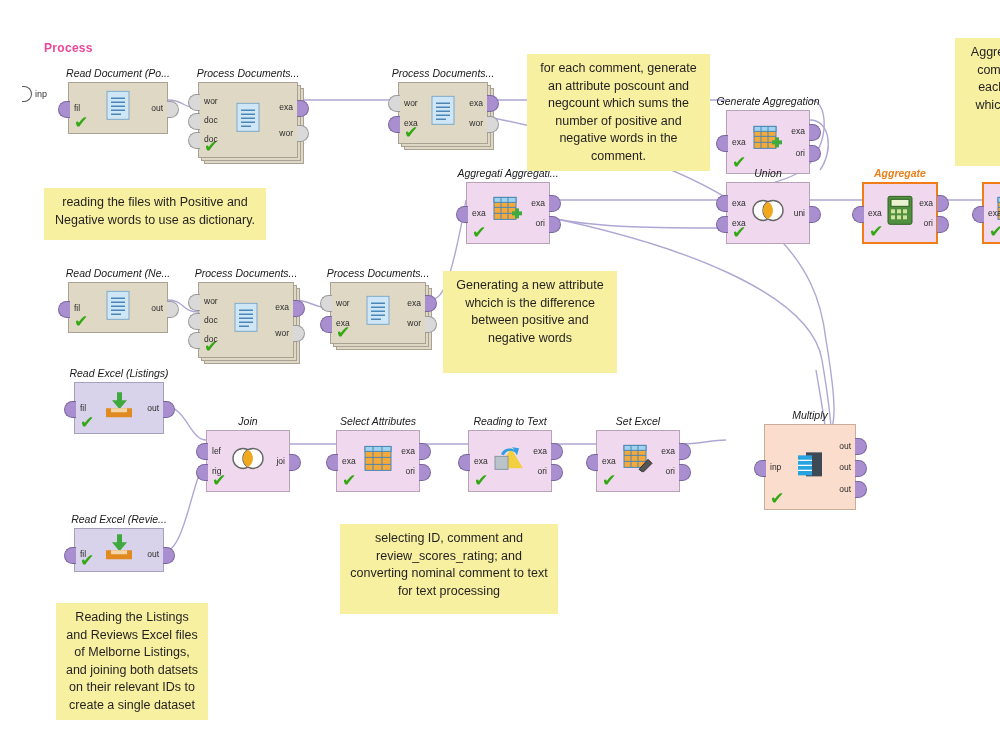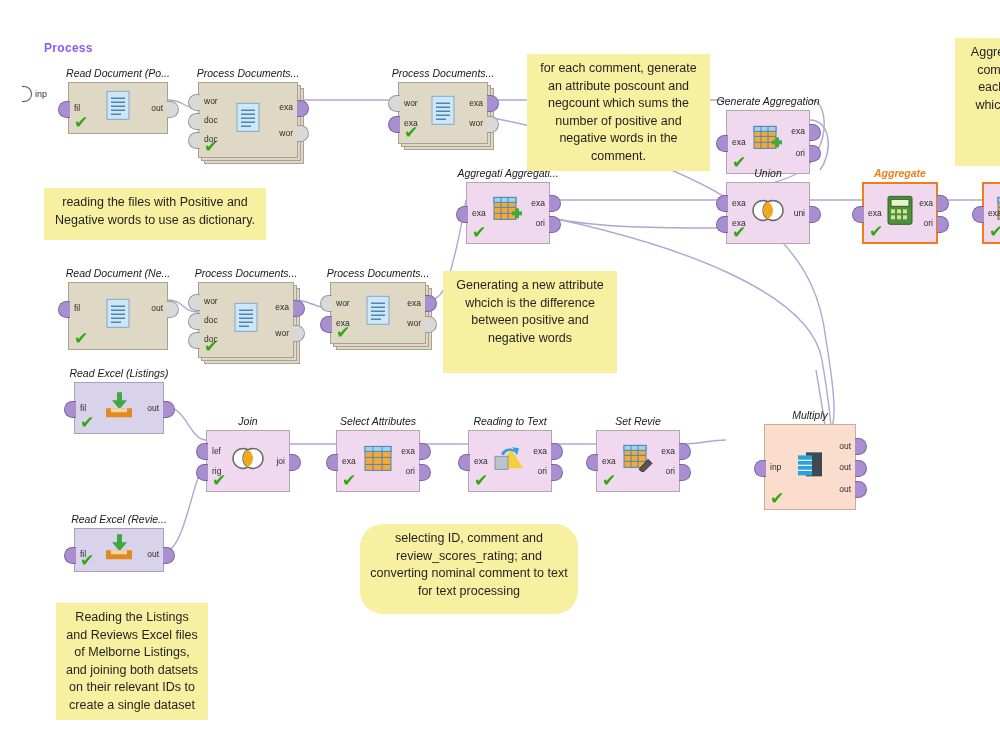--- a/index.html
+++ b/index.html
@@ -8,21 +8,21 @@
     background:#ffffff;
     font-family:"Liberation Sans", sans-serif;
   }
   #canvas{position:absolute;left:0;top:0;width:1000px;height:750px;}
 
   
   #wires{position:absolute;left:0;top:0;width:1000px;height:750px;pointer-events:none;}
 
   
   .process-title{
-    position:absolute;font-size:12px;font-weight:bold;color:#8b5cf6;
+    position:absolute;font-size:12px;font-weight:bold;color:#ec4899;
     letter-spacing:.3px;
   }
 
   
   .proc-port{position:absolute;display:flex;align-items:center;gap:3px;}
   .proc-port .halfcircle{
     width:9px;height:14px;border:1.4px solid #555;border-left:none;
     border-radius:0 9px 9px 0;background:#fff;
   }
   .proc-port .plabel{font-size:9px;color:#333;}
@@ -350,21 +350,21 @@
         <rect x="22" y="12" width="4" height="10"></rect>
               </g>
             </svg></div>
           <div class="check" style="left: 5px; bottom: 2px;">✔</div>
         </div>
         <div class="port left purple" style="top: 23.5px; left: -10px;">
           <i></i>
         </div>
         <div class="plab" style="top: 26px; left: 6px;">exa</div>
       </div>
-      <div class="op" style="left: 68px; top: 282px; width: 100px; height: 68px;">
+      <div class="op" style="left: 68px; top: 282px; width: 100px; height: 51px;">
         <div class="op-title">Read Document (Ne...</div>
         <div class="op-body c-doc">
           <div class="glyph"><svg width="26" height="30" viewBox="0 0 26 30">
         <rect x="2" y="1" width="22" height="28" fill="#cfe6f7" stroke="#7fa9c9"></rect>
         <g stroke="#4b86b4" stroke-width="1.6">
           <line x1="6" y1="8" x2="20" y2="8"></line>
                 <line x1="6" y1="12" x2="20" y2="12"></line>
           <line x1="6" y1="16" x2="20" y2="16"></line>
                 <line x1="6" y1="20" x2="20" y2="20"></line>
           <line x1="6" y1="24" x2="16" y2="24"></line>
@@ -560,21 +560,21 @@
         <div class="port right purple" style="top: 13.1667px; right: -10px;">
           <i></i>
         </div>
         <div class="plab r" style="top: 15.6667px; right: 5px;">exa</div>
         <div class="port right purple" style="top: 33.8333px; right: -10px;">
           <i></i>
         </div>
         <div class="plab r" style="top: 36.3333px; right: 5px;">ori</div>
       </div>
       <div class="op" style="left: 596px; top: 430px; width: 84px; height: 62px;">
-        <div class="op-title">Set Revie</div>
+        <div class="op-title">Set Excel</div>
         <div class="op-body c-exa">
           <div class="glyph"><svg width="30" height="28" viewBox="0 0 30 28">
         <rect x="1" y="1" width="22" height="22" fill="#f4a93b" stroke="#4b86b4"></rect>
         <rect x="1" y="1" width="22" height="5" fill="#9fd2ef" stroke="#4b86b4"></rect>
         <g stroke="#4b86b4" stroke-width="1">
                 <line x1="8" y1="1" x2="8" y2="23"></line>
         <line x1="15" y1="1" x2="15" y2="23"></line>
                 <line x1="1" y1="11" x2="23" y2="11"></line>
         <line x1="1" y1="17" x2="23" y2="17"></line>
               </g>
@@ -625,16 +625,16 @@
           <i></i>
         </div>
         <div class="plab r" style="top: 59.5px; right: 5px;">out</div>
       </div>
     </div>
   <div id="notes">
       <div class="note" style="left: 527px; top: 54px; width: 183px; min-height: 116px;">for each comment, generate an attribute poscount and negcount which sums the number of positive and negative words in the comment.</div>
       <div class="note" style="left: 44px; top: 188px; width: 222px; min-height: 52px;">reading the files with Positive and Negative words to use as dictionary.</div>
       <div class="note" style="left: 955px; top: 38px; width: 120px; min-height: 128px;">Aggregating the comments for each review_ which will give</div>
       <div class="note" style="left: 443px; top: 271px; width: 174px; min-height: 102px;">Generating a new attribute whcich is the difference between positive and negative words</div>
-      <div class="note" style="left: 360px; top: 524px; width: 218px; min-height: 90px; border-radius: 23px;">selecting ID, comment and review_scores_rating; and converting nominal comment to text for text processing</div>
+      <div class="note" style="left: 340px; top: 524px; width: 218px; min-height: 90px;">selecting ID, comment and review_scores_rating; and converting nominal comment to text for text processing</div>
       <div class="note" style="left: 56px; top: 603px; width: 152px; min-height: 115px;">Reading the Listings and Reviews Excel files of Melborne Listings, and joining both datsets on their relevant IDs to create a single dataset</div>
     </div>
 </div>
 
 </body></html>

